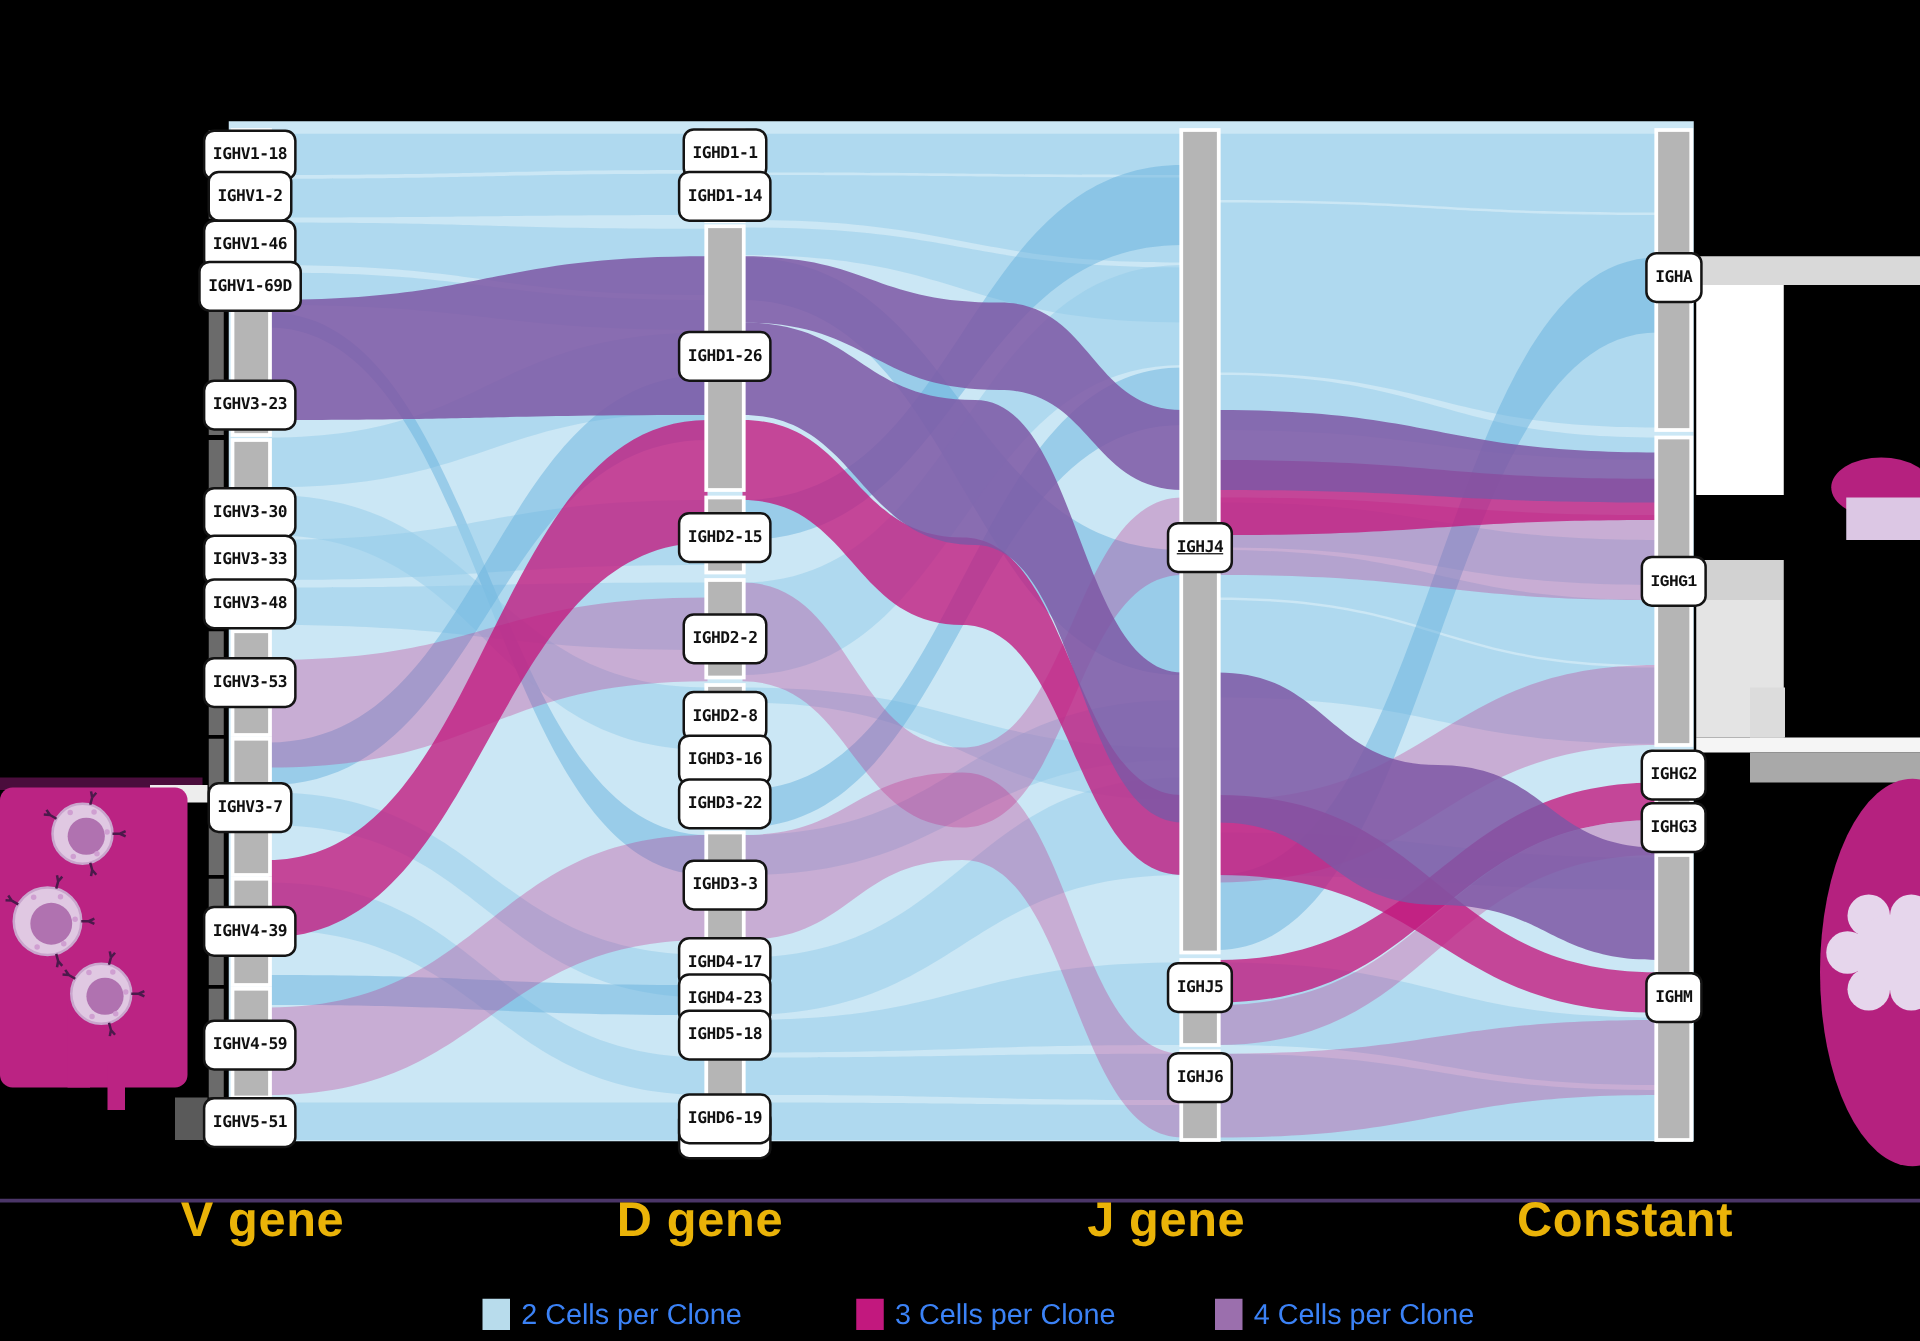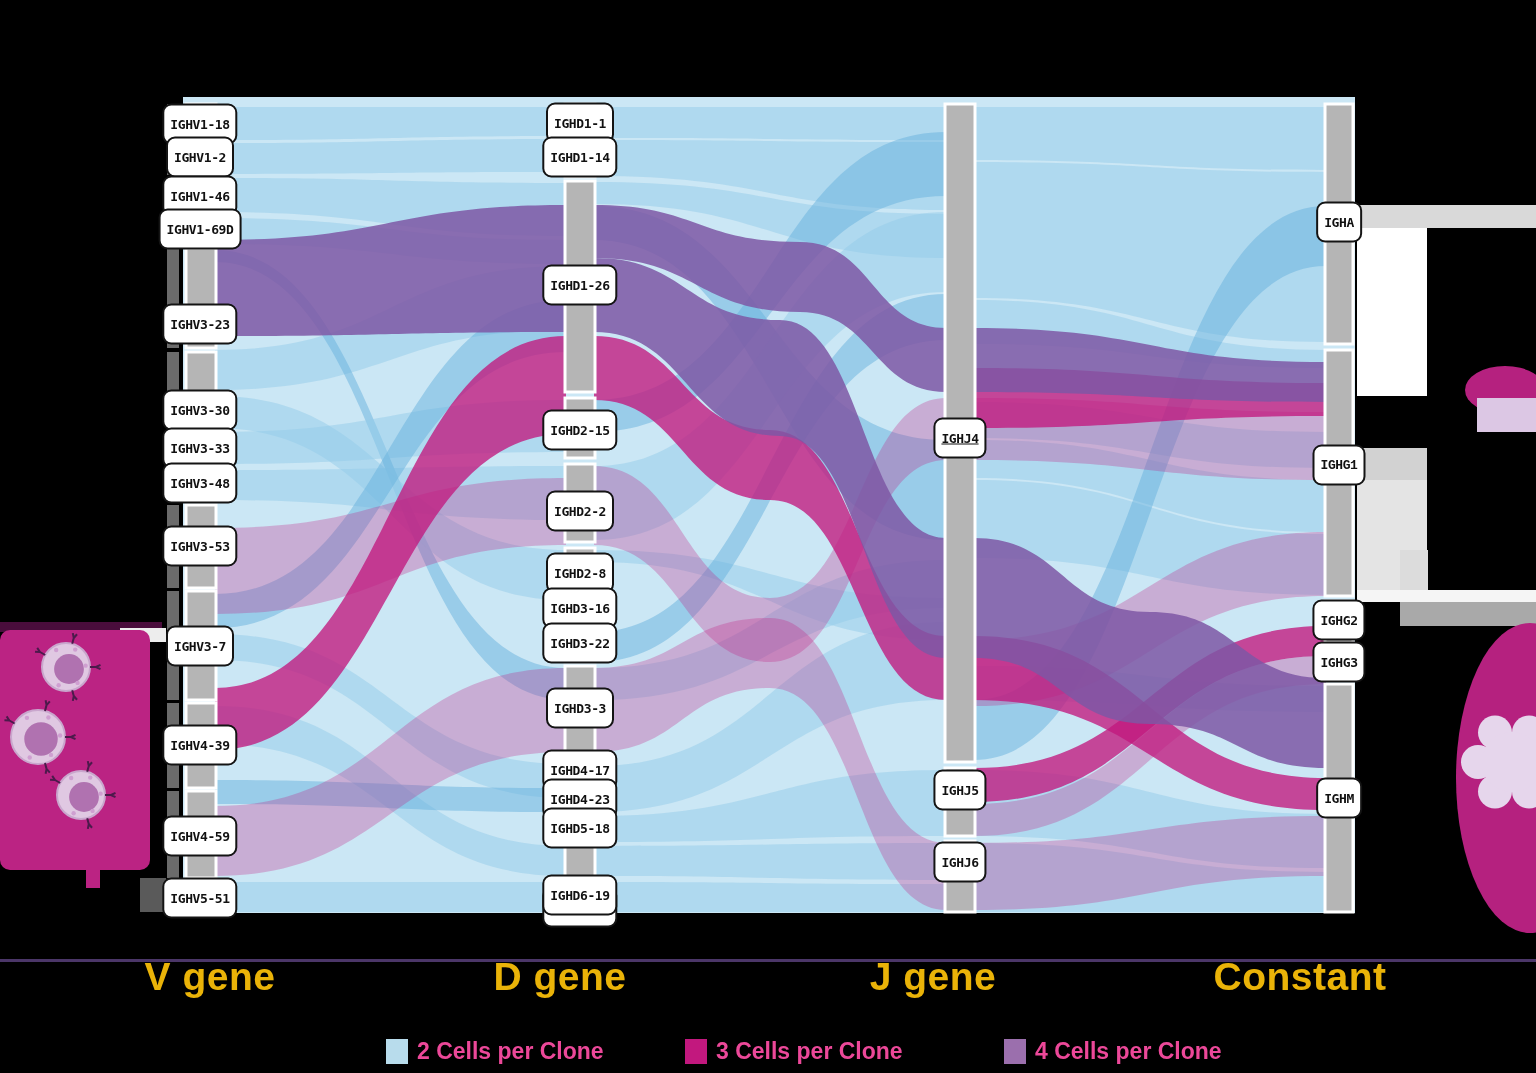--- a/index.html
+++ b/index.html
@@ -9,21 +9,21 @@
   .node-label{position:absolute;transform:translate(-50%,-50%);background:#fff;color:#111;
     border:2.5px solid #141414;border-radius:9px;padding:12px 6px;
     font-family:"DejaVu Sans Mono","Liberation Mono",monospace;font-size:13px;font-weight:700;
     letter-spacing:-0.4px;white-space:nowrap;line-height:1;z-index:6;}
   .axis-label{position:absolute;transform:translateX(-50%);color:#eab308;
     font-size:39px;font-weight:700;letter-spacing:0.5px;z-index:5;white-space:nowrap;}
   .axis-rule{position:absolute;left:0;width:1536px;height:3px;background:#4b3668;z-index:4;}
   #legend{position:absolute;left:0;top:1038px;width:1536px;height:34px;z-index:5;}
   .legend-item{position:absolute;display:flex;align-items:center;gap:9px;}
   .legend-swatch{width:22px;height:25px;display:inline-block;}
-  .legend-text{color:#ec4899;font-size:23px;font-weight:700;white-space:nowrap;}
+  .legend-text{color:#3b82f6;font-size:23px;font-weight:400;white-space:nowrap;}
 </style>
 </head>
 <body>
 
 <div id="figure">
   <svg id="scene" width="1536" height="1073" viewBox="0 0 1536 1073">
       <rect x="183" y="97" width="1172" height="816" fill="#cbe7f5"></rect>
       <g>
         <path d="M215,107C390.5,107 390.5,107 566,107L566,136C390.5,136 390.5,140 215,140Z" fill="#93cbe9" fill-opacity="0.5"></path>
         <path d="M215,143C390.5,143 390.5,139 566,139L566,172C390.5,172 390.5,174 215,174Z" fill="#93cbe9" fill-opacity="0.5"></path>
@@ -250,18 +250,18 @@
     </div>
   <div id="legend">
       <div class="legend-item" style="left: 386px;">
         <span class="legend-swatch" style="background: rgb(184, 220, 236);"></span>
         <span class="legend-text">2 Cells per Clone</span>
       </div>
       <div class="legend-item" style="left: 685px;">
         <span class="legend-swatch" style="background: rgb(194, 24, 126);"></span>
         <span class="legend-text">3 Cells per Clone</span>
       </div>
-      <div class="legend-item" style="left: 1004px; justify-content: space-between;">
+      <div class="legend-item" style="left: 972px; justify-content: space-between;">
         <span class="legend-swatch" style="background: rgb(155, 111, 173);"></span>
         <span class="legend-text">4 Cells per Clone</span>
       </div>
     </div>
 </div>
 
 </body></html>

